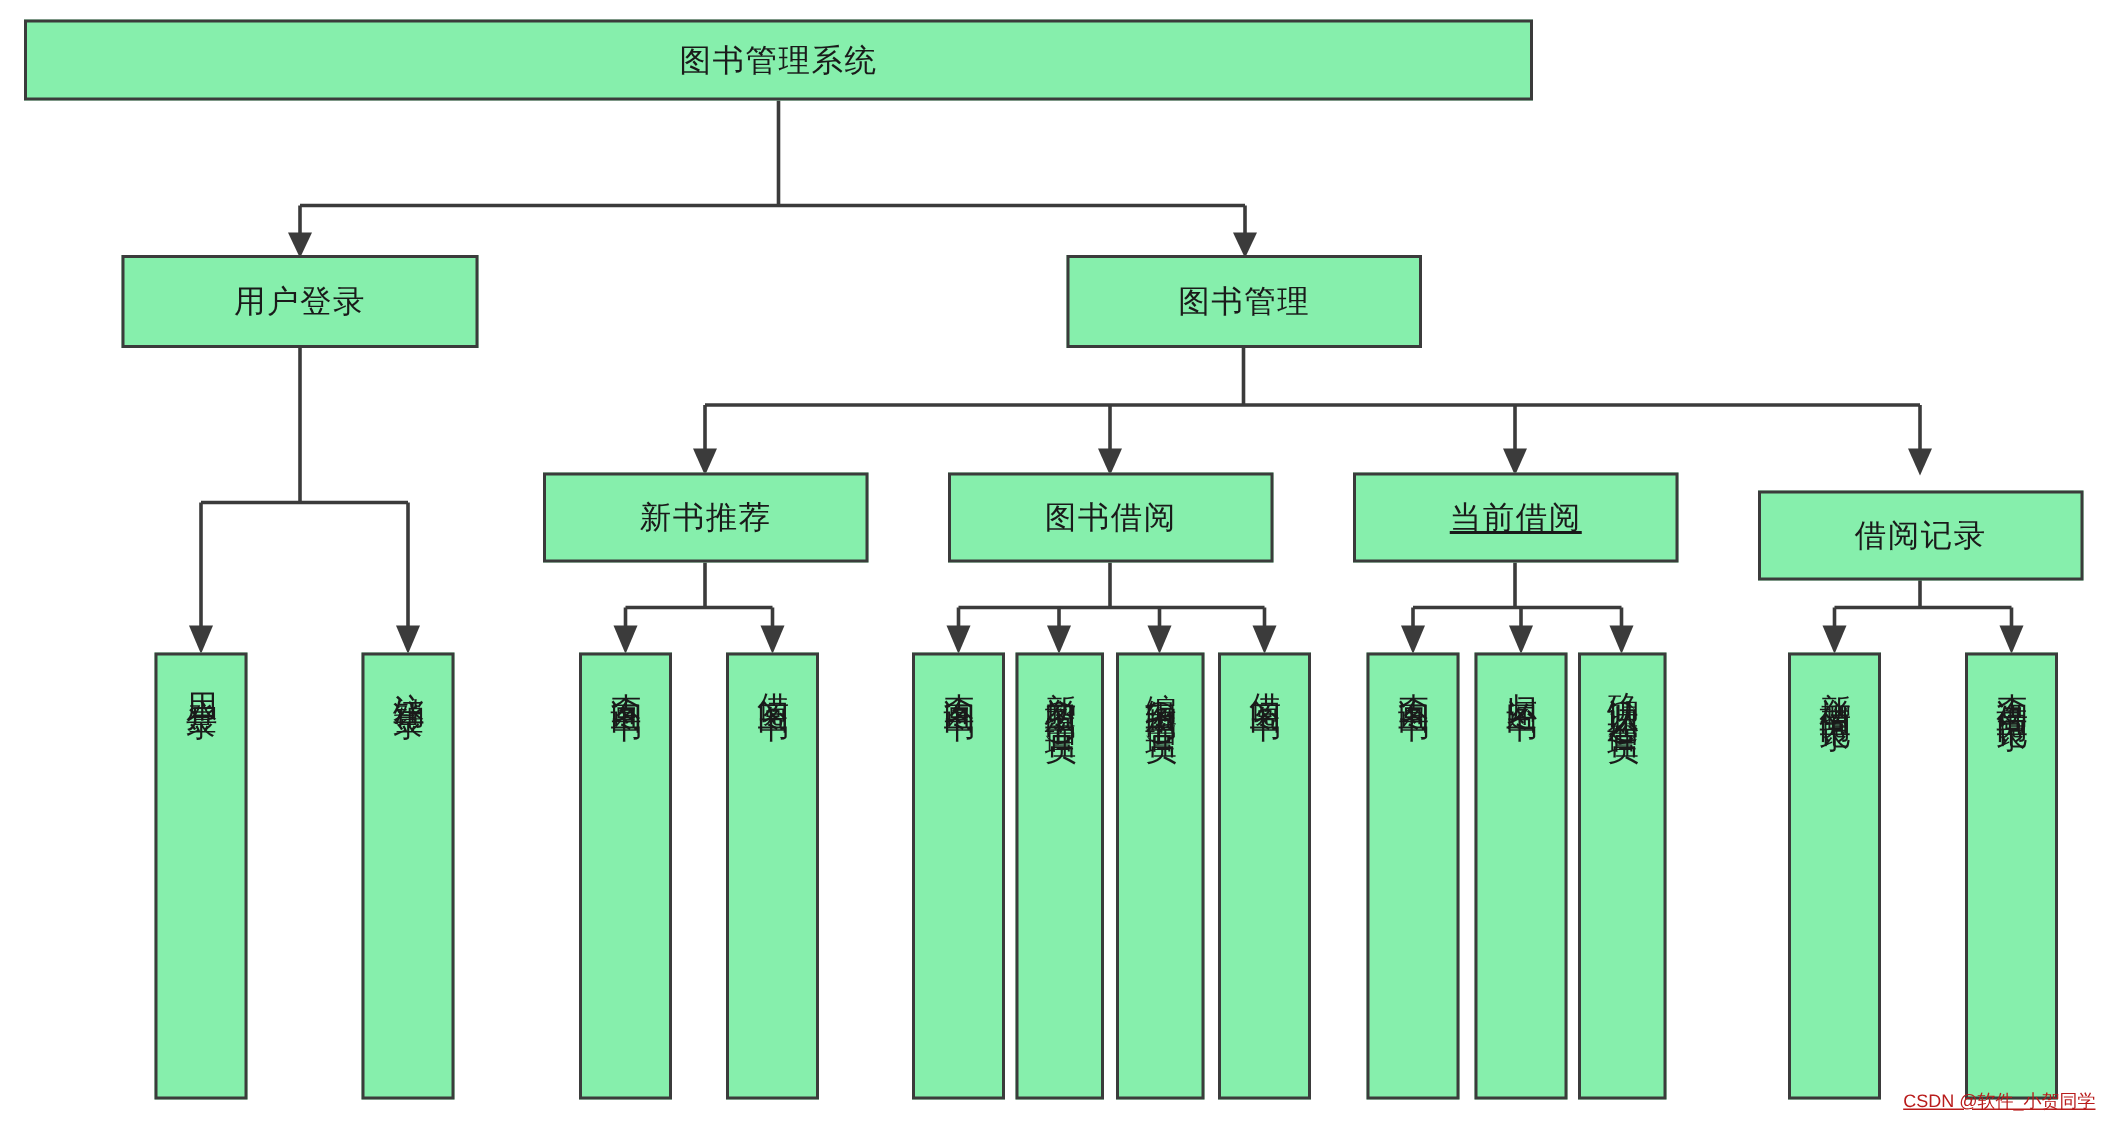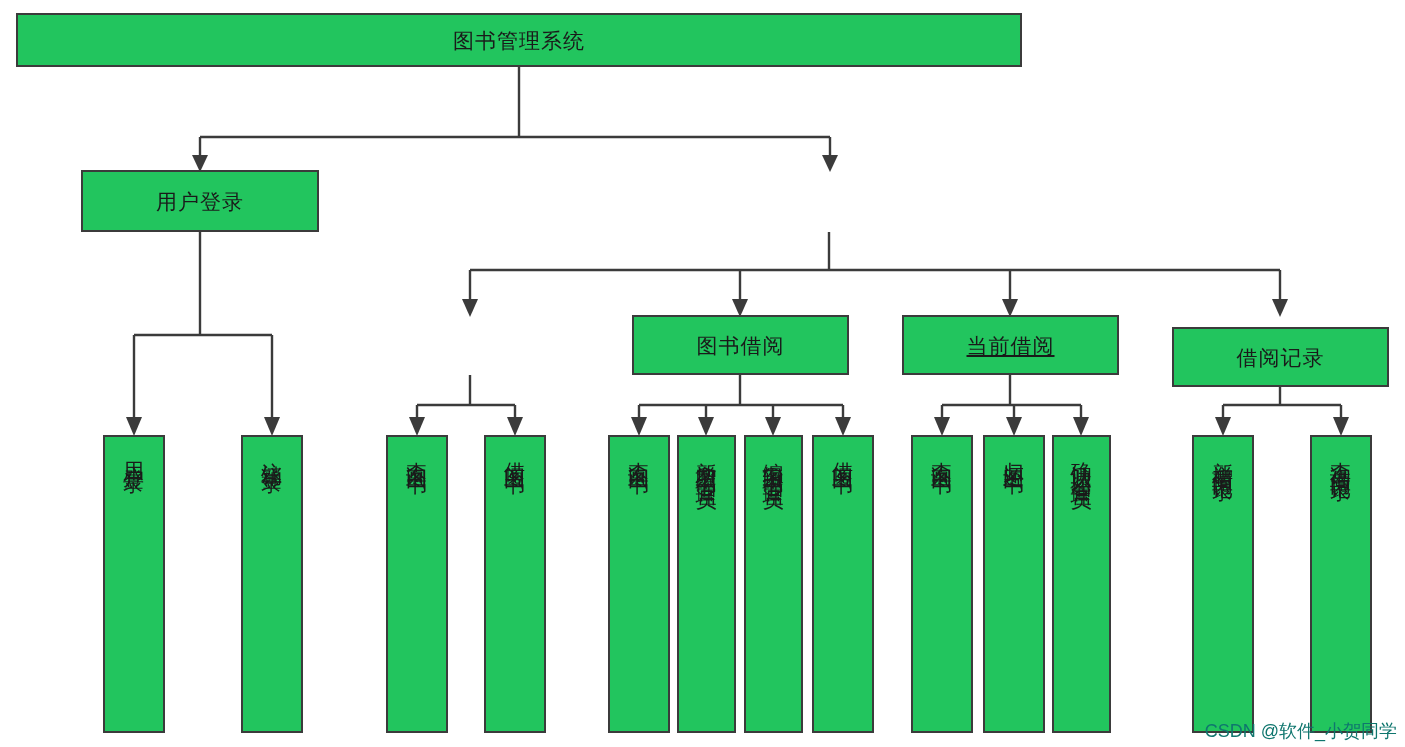--- a/index.html
+++ b/index.html
@@ -12,21 +12,21 @@
     width: 1405px;
     height: 747px;
     background: #ffffff;
     font-family: "Liberation Sans", "DejaVu Sans", sans-serif;
     overflow: hidden;
   }
   .node {
     position: absolute;
     box-sizing: border-box;
     border: 2px solid #3b3b3b;
-    background: #22c55e;
+    background: #86efac;
     display: flex;
     align-items: center;
     justify-content: center;
     color: #1a1a1a;
   }
   .node-h .label {
     font-size: 21px;
     letter-spacing: 1px;
     white-space: nowrap;
     line-height: 1;
@@ -56,24 +56,25 @@
   .wire {
     stroke: #3b3b3b;
     stroke-width: 2.4;
     fill: none;
   }
   .arrowhead { fill: #3b3b3b; }
   #watermark {
     position: absolute;
     right: 8px;
     bottom: 4px;
-    font-size: 18px;
-    color: #0f766e;
+    font-size: 12px;
+    color: #b91c1c;
     white-space: nowrap;
     font-family: "Liberation Sans", "DejaVu Sans", sans-serif;
+    text-decoration: underline;
   }
 </style>
 </head>
 <body>
 
 <div id="canvas">
 
   <svg class="wires" viewBox="0 0 1405 747">
 
     <path class="wire" d="M 519 67 L 519 137"></path>
@@ -136,21 +137,27 @@
     <polygon class="arrowhead" points="1333,417 1349,417 1341,436"></polygon>
   </svg>
 
   <div class="node node-h node-root" style="left:16px; top:13px; width:1006px; height:54px;">
     <span class="label">图书管理系统</span>
   </div>
 
   <div class="node node-h" style="left:81px; top:170px; width:238px; height:62px;">
     <span class="label">用户登录</span>
   </div>
-
+  <div class="node node-h" style="left:711px; top:170px; width:237px; height:62px;">
+    <span class="label">图书管理</span>
+  </div>
+
+  <div class="node node-h" style="left:362px; top:315px; width:217px; height:60px;">
+    <span class="label">新书推荐</span>
+  </div>
   <div class="node node-h" style="left:632px; top:315px; width:217px; height:60px;text-align:center;">
     <span class="label">图书借阅</span>
   </div>
   <div class="node node-h" style="left:902px; top:315px; width:217px; height:60px;text-decoration:underline;">
     <span class="label">当前借阅</span>
   </div>
   <div class="node node-h" style="left:1172px; top:327px; width:217px; height:60px;">
     <span class="label">借阅记录</span>
   </div>
 

